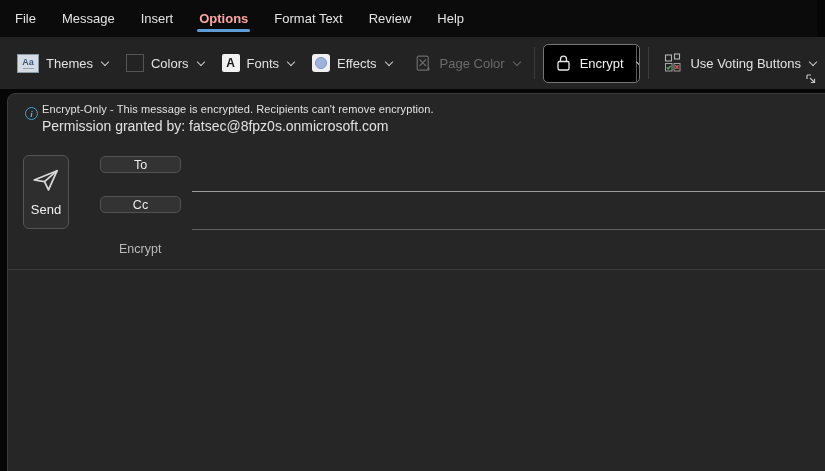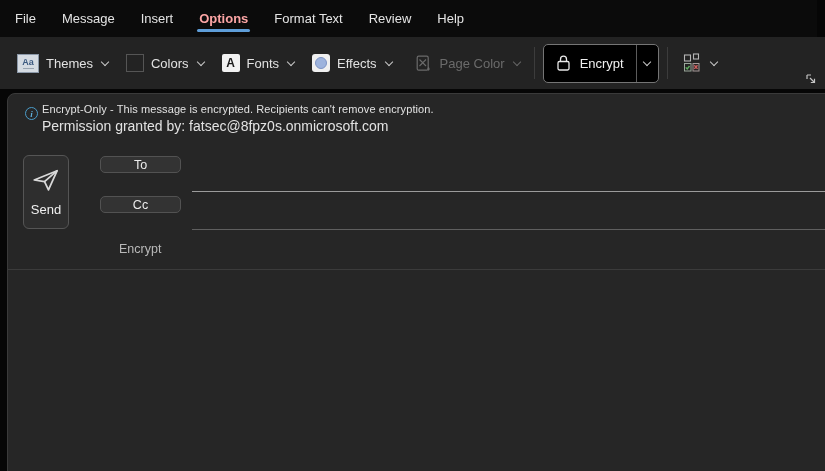--- a/index.html
+++ b/index.html
@@ -238,20 +238,21 @@
     <span class="ic">
       <svg width="20" height="20" viewBox="0 0 20 20" fill="none">
         <rect x="2.5" y="2" width="6" height="6" stroke="#b5b5b5" stroke-width="1.1"></rect>
         <rect x="11.5" y="1" width="5" height="5" stroke="#b5b5b5" stroke-width="1.1"></rect>
         <rect x="2.5" y="10.5" width="6.5" height="7.5" stroke="#9aa79a" stroke-width="1"></rect>
         <path d="M3.8 14.4 l1.4 1.6 2.3-3" stroke="#5fae5f" stroke-width="1.4"></path>
         <rect x="11" y="10.5" width="6" height="7.5" stroke="#a79a9a" stroke-width="1"></rect>
         <path d="M12.3 12.3 l3.2 3.6 M15.5 12.3 l-3.2 3.6" stroke="#cf5f5f" stroke-width="1.4"></path>
       </svg>
     </span>
+    <span>Use Voting Buttons</span>
     <span class="chev"></span>
   </div>
 
   <div class="launcher">
     <svg width="14" height="14" viewBox="0 0 14 14" fill="none">
       <path d="M3 3 h4 M3 3 v4" stroke="#c4c4c4" stroke-width="1.2"></path>
       <path d="M6 6 l4.5 4.5" stroke="#c4c4c4" stroke-width="1.2"></path>
       <path d="M10.5 6.8 v3.7 h-3.7" stroke="#c4c4c4" stroke-width="1.2"></path>
     </svg>
   </div>

